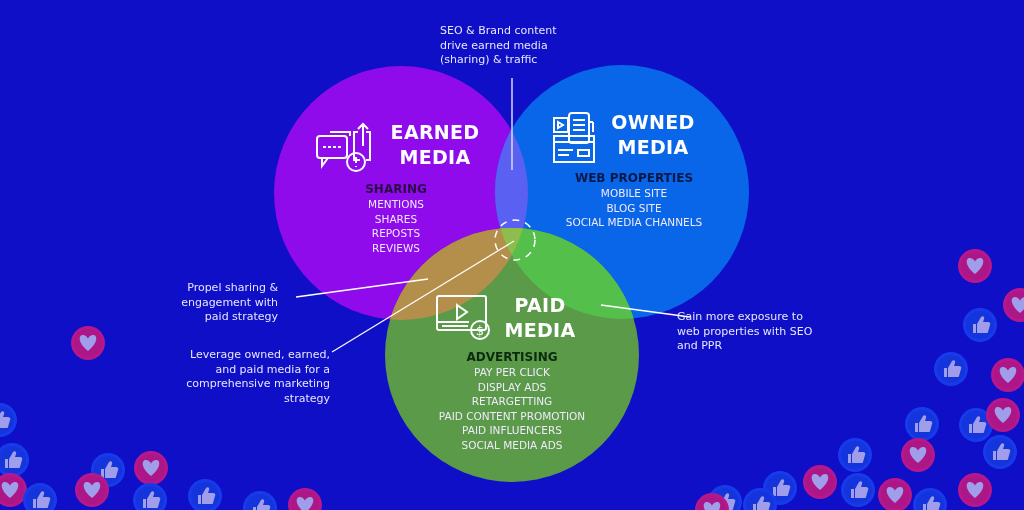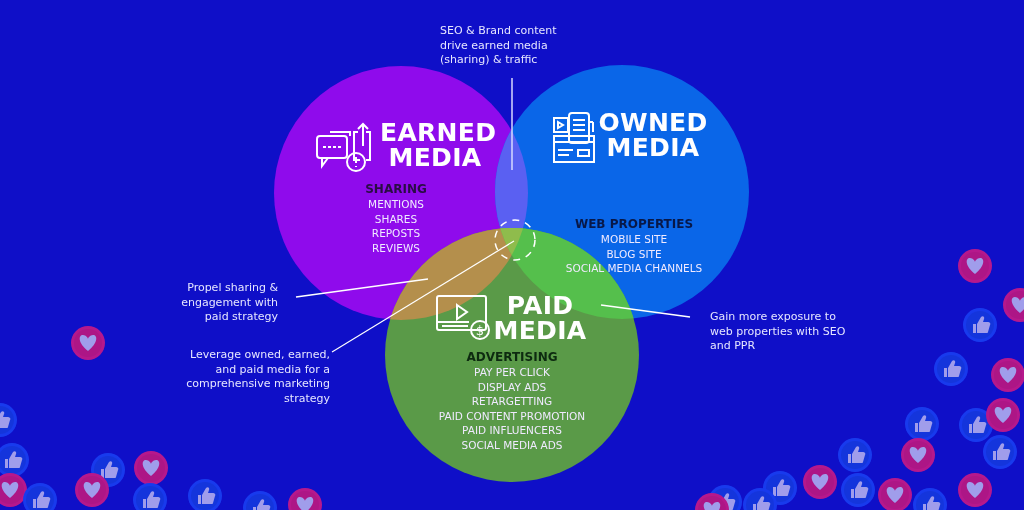--- a/index.html
+++ b/index.html
@@ -1,20 +1,20 @@
 <!DOCTYPE html>
 <html><head>
 <meta charset="utf-8">
 <style>
   html, body { margin:0; padding:0; }
   body { width:1024px; height:510px; overflow:hidden; background:#0f0fc8; font-family:"DejaVu Sans", sans-serif; position:relative; }
   .stage { position:absolute; left:0; top:0; width:1024px; height:510px; }
   svg.bg { position:absolute; left:0; top:0; }
   .label { position:absolute; color:#e6e6ff; font-size:11px; line-height:14.5px; }
-  .title { position:absolute; color:#ffffff; font-weight:bold; font-size:25px; line-height:25px; text-align:center; letter-spacing:0.3px; }
+  .title { position:absolute; color:#ffffff; font-weight:bold; font-size:19px; line-height:25px; text-align:center; letter-spacing:0.3px; }
   .list { position:absolute; text-align:center; font-size:10.5px; line-height:14.5px; color:#f0eaff; }
   .list .head { font-weight:bold; font-size:12px; line-height:15px; }
   .list .item { display:block; }
   .icon { position:absolute; }
 </style>
 </head>
 <body>
 
 <div class="stage">
 
@@ -139,21 +139,21 @@
     <rect x="1" y="24" width="40" height="26"></rect>
     <line x1="1" y1="30" x2="41" y2="30"></line>
     <line x1="5" y1="38" x2="20" y2="38"></line>
     <line x1="5" y1="43" x2="16" y2="43"></line>
     <rect x="25" y="38" width="11" height="6"></rect>
   </svg>
   <div class="title" style="left:598px;top:110px;width:110px;">
     <div>OWNED</div>
     <div>MEDIA</div>
   </div>
-  <div class="list" style="left:554px;top:171px;width:160px;margin-top:46px;">
+  <div class="list" style="left:554px;top:171px;width:160px;">
     <div class="head" style="color:#081848">WEB PROPERTIES</div>
     <span class="item">MOBILE SITE</span>
     <span class="item">BLOG SITE</span>
     <span class="item">SOCIAL MEDIA CHANNELS</span>
   </div>
 
   <svg class="icon" style="left:436px;top:295px" width="56" height="46" viewBox="0 0 56 46" fill="none" stroke="#ffffff" stroke-width="2">
     <rect x="1" y="1" width="49" height="34" rx="2"></rect>
     <path d="M21 10 l10 7 l-10 7 z"></path>
     <line x1="1" y1="27" x2="33" y2="27"></line>
@@ -184,19 +184,19 @@
     <div>Propel sharing &amp;</div>
     <div>engagement with</div>
     <div>paid strategy</div>
   </div>
   <div class="label" style="left:170px;top:348px;width:160px;text-align:right;">
     <div>Leverage owned, earned,</div>
     <div>and paid media for a</div>
     <div>comprehensive marketing</div>
     <div>strategy</div>
   </div>
-  <div class="label" style="left:710px;top:310px;width:150px;text-align:left;">
+  <div class="label" style="left:677px;top:310px;width:150px;text-align:left;">
     <div>Gain more exposure to</div>
     <div>web properties with SEO</div>
     <div>and PPR</div>
   </div>
 
 </div>
 
 </body></html>

